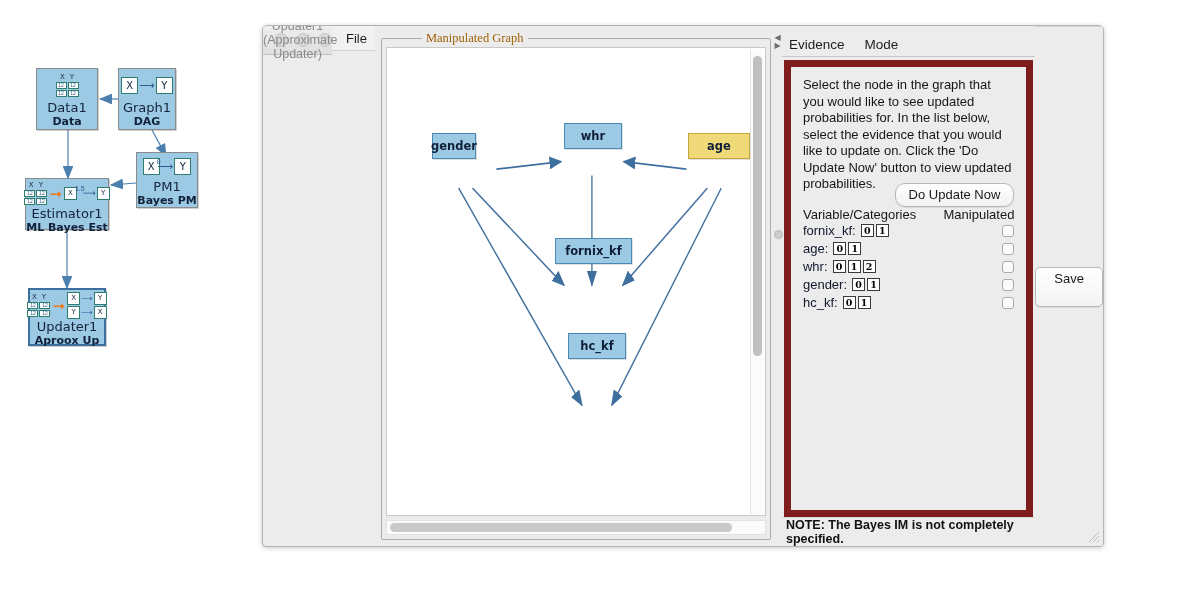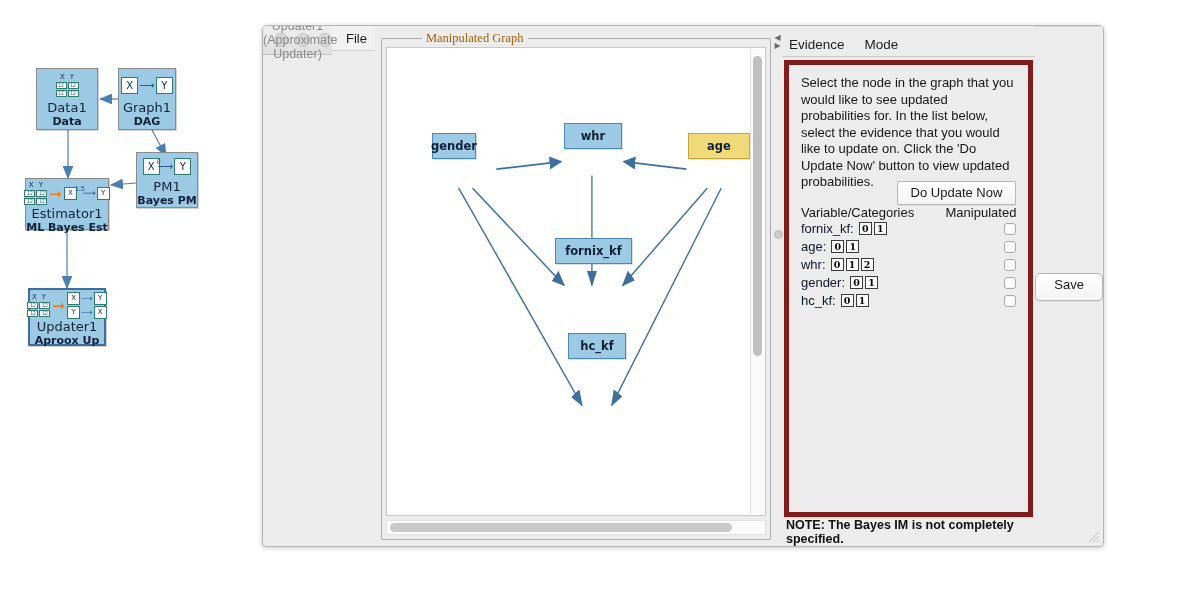--- a/index.html
+++ b/index.html
@@ -117,59 +117,59 @@
   }
   .div-arrow{font-size:8px;color:#6d6d6d;line-height:8px;}
   #div-arrow-up{margin-top:8px;}
   .div-knob{position:absolute;top:204px;left:1px;width:7px;height:7px;border-radius:50%;background:#cdcdcd;border:1px solid #b6b6b6;}
 
   
   #rightpane{flex:1 1 auto;display:flex;flex-direction:column;min-width:0;padding-top:6px;box-sizing:border-box;}
   #rp-menubar{height:24px;flex:0 0 24px;display:flex;align-items:center;border-bottom:1px solid #c9c9c9;}
   .rp-menu{font-size:13.5px;color:#1d1d1d;padding:1px 7px;margin-right:6px;font-family:"Liberation Sans",sans-serif;}
   #rp-inner{
-    flex:1 1 auto;margin:3px 2px 0 2px;border:5px solid #7f1d1d;background:#ececec;
+    flex:1 1 auto;margin:3px 2px 0 2px;border:7px solid #7f1d1d;background:#ececec;
     padding:10px 12px 8px 12px;box-sizing:border-box;position:relative;min-height:0;overflow:hidden;
   }
   #instructions{font-size:13px;line-height:16.5px;color:#161616;font-family:"Liberation Sans",sans-serif;}
   #ev-header{display:flex;justify-content:space-between;margin-top:14px;font-size:13px;color:#161616;}
   .var-row{display:flex;align-items:center;justify-content:space-between;height:18px;}
   .var-left{display:flex;align-items:center;gap:5px;}
   .var-name{font-size:13px;color:#0f172a;font-family:"Liberation Sans",sans-serif;}
   .cats{display:flex;gap:2px;}
   .cat{
     min-width:13px;height:13px;padding:0 2px;background:#fff;border:1px solid #3a3a3a;
     font-size:9.5px;font-weight:bold;color:#000;display:flex;align-items:center;justify-content:center;
     font-family:"DejaVu Serif",serif;line-height:11px;box-sizing:border-box;
   }
   .cbox{width:12px;height:12px;border:1px solid #a9a9a9;border-radius:3px;background:#fcfcfc;box-sizing:border-box;}
   #do-update{
     position:absolute;right:12px;top:116px;
     background:linear-gradient(#ffffff,#f2f2f2);
-    border:1px solid #b7b7b7;border-radius:1px;
+    border:1px solid #b7b7b7;border-radius:10px;
     font-size:13px;color:#1a1a1a;padding:3px 13px 4px 13px;
     font-family:"Liberation Sans",sans-serif;
     box-shadow:0 1px 0 rgba(0,0,0,.07);
     text-align:right;
   }
   #note{
     flex:0 0 20px;font-size:12.5px;font-weight:bold;color:#111;
     display:flex;align-items:center;padding-left:4px;border-top:1px solid #d8d8d8;
     font-family:"Liberation Sans",sans-serif;
   }
 
   
   #footer{
     flex:0 0 46px;background:#ececec;border-top:1px solid #d5d5d5;
     display:flex;align-items:center;justify-content:center;position:relative;
   }
   #save-btn{
     background:linear-gradient(#ffffff,#f3f3f3);
     border:1px solid #b7b7b7;border-radius:5px;
-    font-size:13px;color:#1a1a1a;padding:3px 18px 8px 18px;
+    font-size:13px;color:#1a1a1a;padding:3px 18px 20px 18px;
     font-family:"Liberation Sans",sans-serif;
     box-shadow:0 1px 0 rgba(0,0,0,.07);
   }
   #grip{position:absolute;right:3px;bottom:3px;width:13px;height:13px;opacity:.5;}
 </style>
 </head>
 <body>
 
 <div id="workbench">
 

